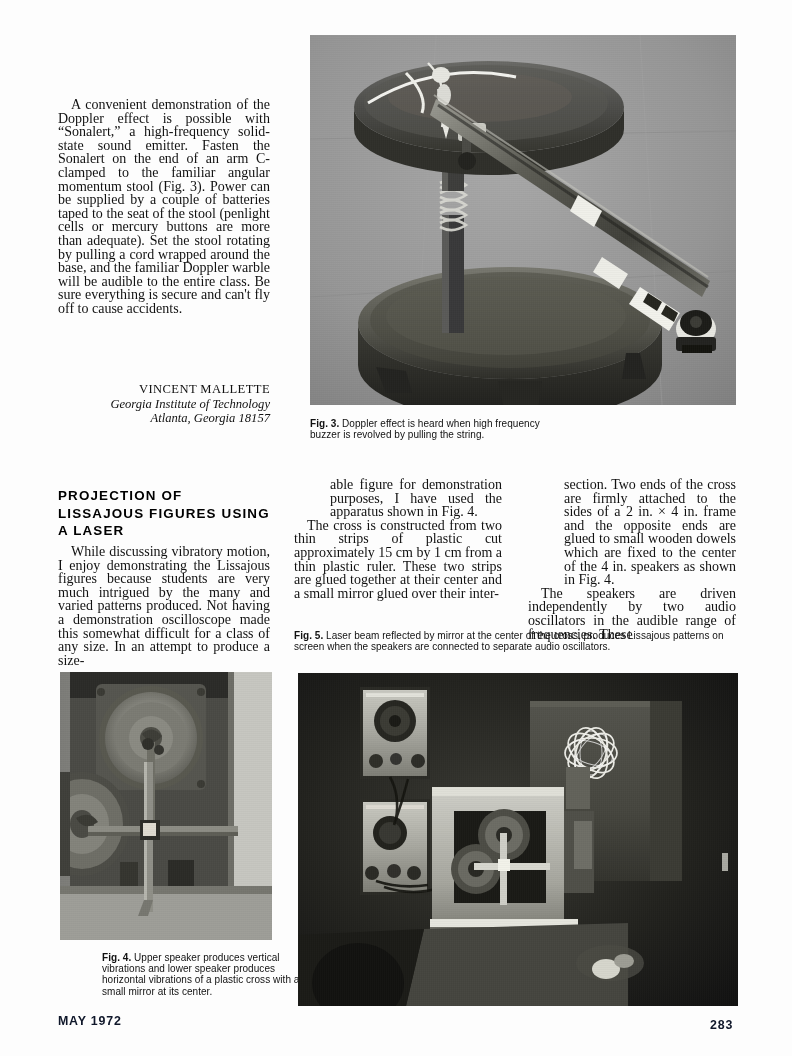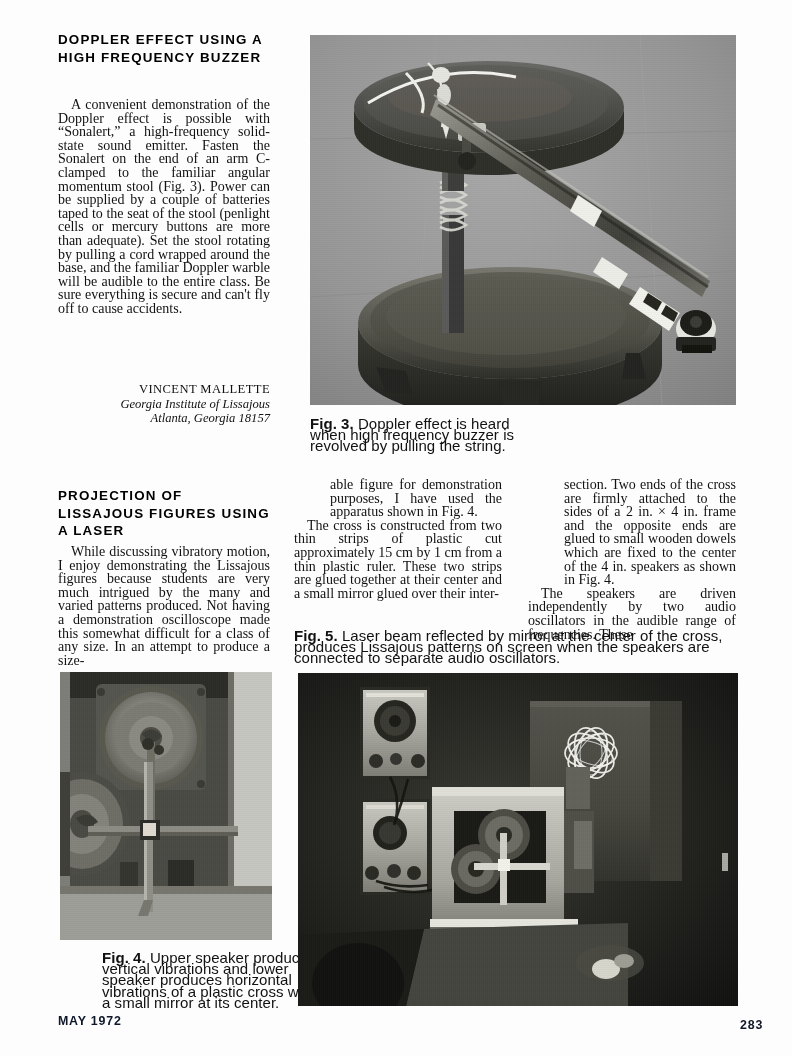--- a/index.html
+++ b/index.html
@@ -53,21 +53,21 @@
     line-height: 14.6px;
     color: #111;
   }
   .byline .name { font-variant: normal; letter-spacing: .4px; }
   .byline .inst { font-style: italic; }
 
   
   .caption {
     position: absolute;
     font-family: "Liberation Sans", sans-serif;
-    font-size: 15px;
+    font-size: 10px;
     line-height: 11.2px;
     color: #111;
     letter-spacing: .05px;
   }
   .caption b { font-weight: bold; }
 
   
   .footer-left, .footer-right {
     position: absolute;
     font-family: "Liberation Sans", sans-serif;
@@ -93,29 +93,28 @@
     background-image:
       repeating-linear-gradient(0deg, rgba(0,0,0,.14) 0px, rgba(0,0,0,0) 1px, rgba(0,0,0,0) 2px),
       repeating-linear-gradient(90deg, rgba(255,255,255,.12) 0px, rgba(0,0,0,0) 1px, rgba(0,0,0,0) 2px);
   }
 </style>
 </head>
 <body>
 
 <div class="page">
 
-  <div class="heading" style="left:58px; top:31px; width:215px;">DOPPLER EFFECT USING A HIGH FREQUENCY BUZZER</div>
 
   <div class="body-col" style="left:58px; top:98px; width:212px;">
     <p>A convenient demonstration of the Doppler effect is possible with “Sonalert,” a high-frequency solid-state sound emitter. Fasten the Sonalert on the end of an arm C-clamped to the familiar angular momentum stool (Fig. 3). Power can be supplied by a couple of batteries taped to the seat of the stool (penlight cells or mercury buttons are more than adequate). Set the stool rotating by pulling a cord wrapped around the base, and the familiar Doppler warble will be audible to the entire class. Be sure everything is secure and can't fly off to cause accidents.</p>
   </div>
 
   <div class="byline" style="left:58px; top:382px; width:212px;">
     <div class="name">VINCENT MALLETTE</div>
-    <div class="inst">Georgia Institute of Lissajous</div>
+    <div class="inst">Georgia Institute of Technology</div>
     <div class="inst">Atlanta, Georgia 18157</div>
   </div>
 
   <div class="photo" style="left:310px; top:35px; width:426px; height:370px;">
     <svg width="426" height="370" viewBox="0 0 426 370" role="img" aria-label="angular momentum stool with buzzer arm">
       <defs>
         <radialGradient id="f3bg" cx="45%" cy="35%" r="85%">
           <stop offset="0%" stop-color="#a8a8a8"></stop>
           <stop offset="60%" stop-color="#969696"></stop>
           <stop offset="100%" stop-color="#808080"></stop>
@@ -415,15 +414,15 @@
       <ellipse cx="308" cy="296" rx="14" ry="10" fill="#d6d6cc"></ellipse>
       <ellipse cx="326" cy="288" rx="10" ry="7" fill="#9d9d94"></ellipse>
 
       <rect x="424" y="180" width="6" height="18" fill="#d8d8d0" opacity=".75"></rect>
     </svg>
     <div class="grain"></div>
   </div>
 
   <div class="footer-left" style="left:58px; top:1014px;">MAY 1972</div>
 
-  <div class="footer-right" style="left:740px; top:1018px;">283</div>
+  <div class="footer-right" style="left:710px; top:1018px;">283</div>
 
 </div>
 
 </body></html>

